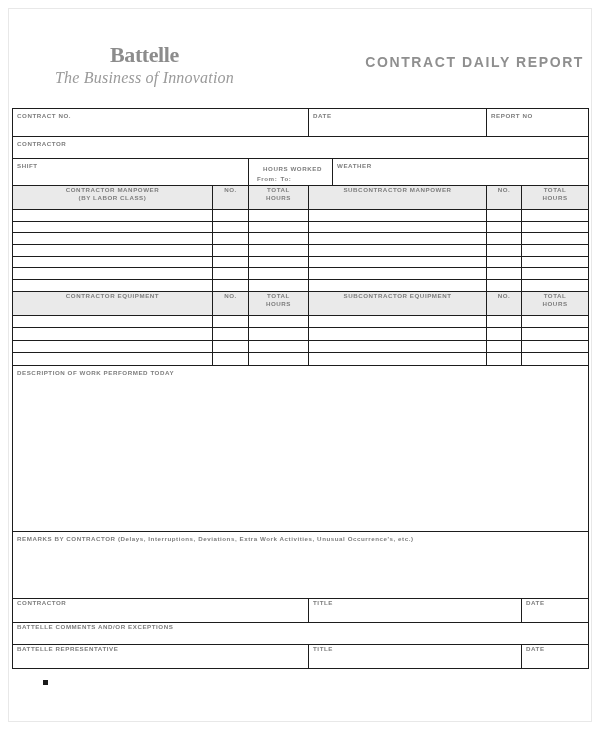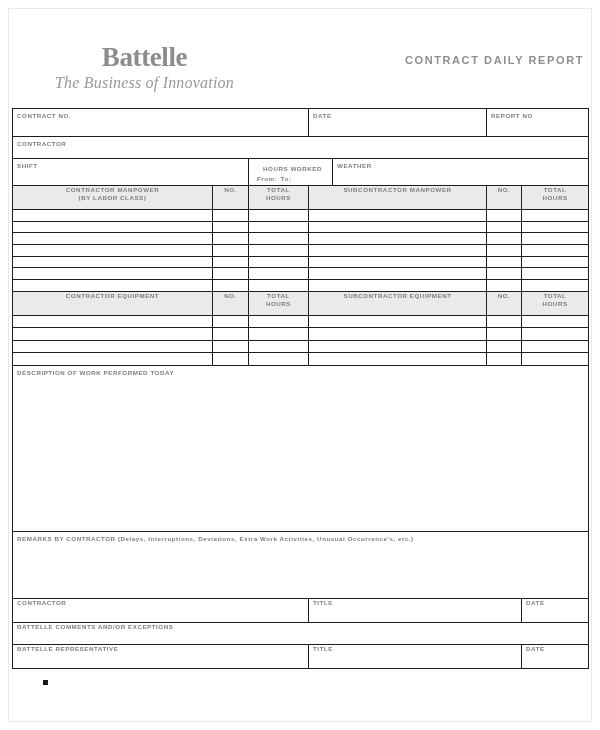--- a/index.html
+++ b/index.html
@@ -33,39 +33,39 @@
     left: 0; top: 0;
     width: 600px; height: 108px;
   }
   .logo-block {
     position: absolute;
     left: 55px; top: 44px;
     text-align: center;
   }
   .logo-word {
     font-family: "Liberation Serif", serif;
-    font-size: 27px;
+    font-size: 22px;
     font-weight: bold;
     color: #8c8c8c;
     letter-spacing: -0.4px;
     line-height: 1;
   }
   .logo-tag {
     font-family: "Liberation Serif", serif;
     font-size: 16px;
     font-style: italic;
     color: #9a9a9a;
     margin-top: 4px;
     letter-spacing: 0.2px;
     line-height: 1;
   }
   .doc-title {
     position: absolute;
     right: 16px; top: 54px;
-    font-size: 11px;
+    font-size: 14px;
     font-weight: bold;
     color: #8f8f8f;
     letter-spacing: 1.6px;
   }
 
   
   #form {
     position: absolute;
     left: 12px; top: 108px;
     width: 576px;

